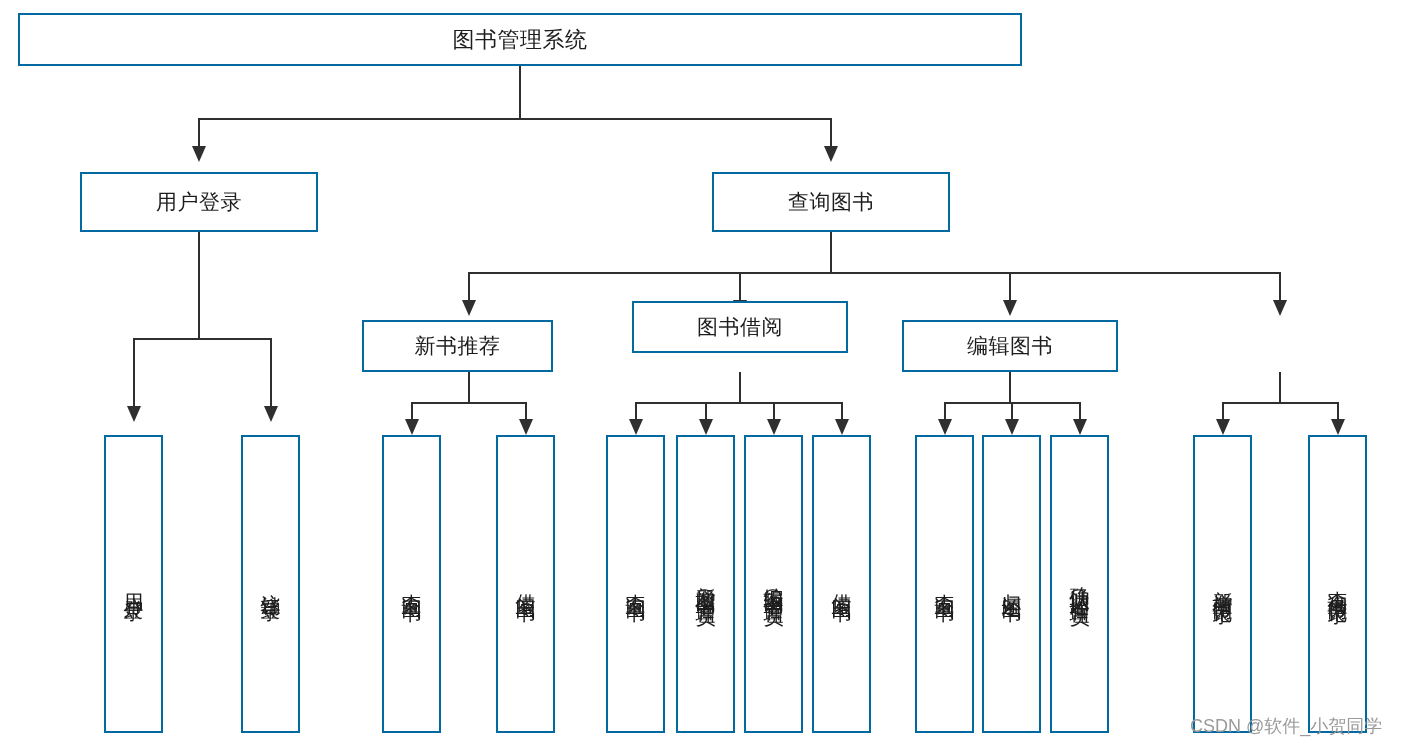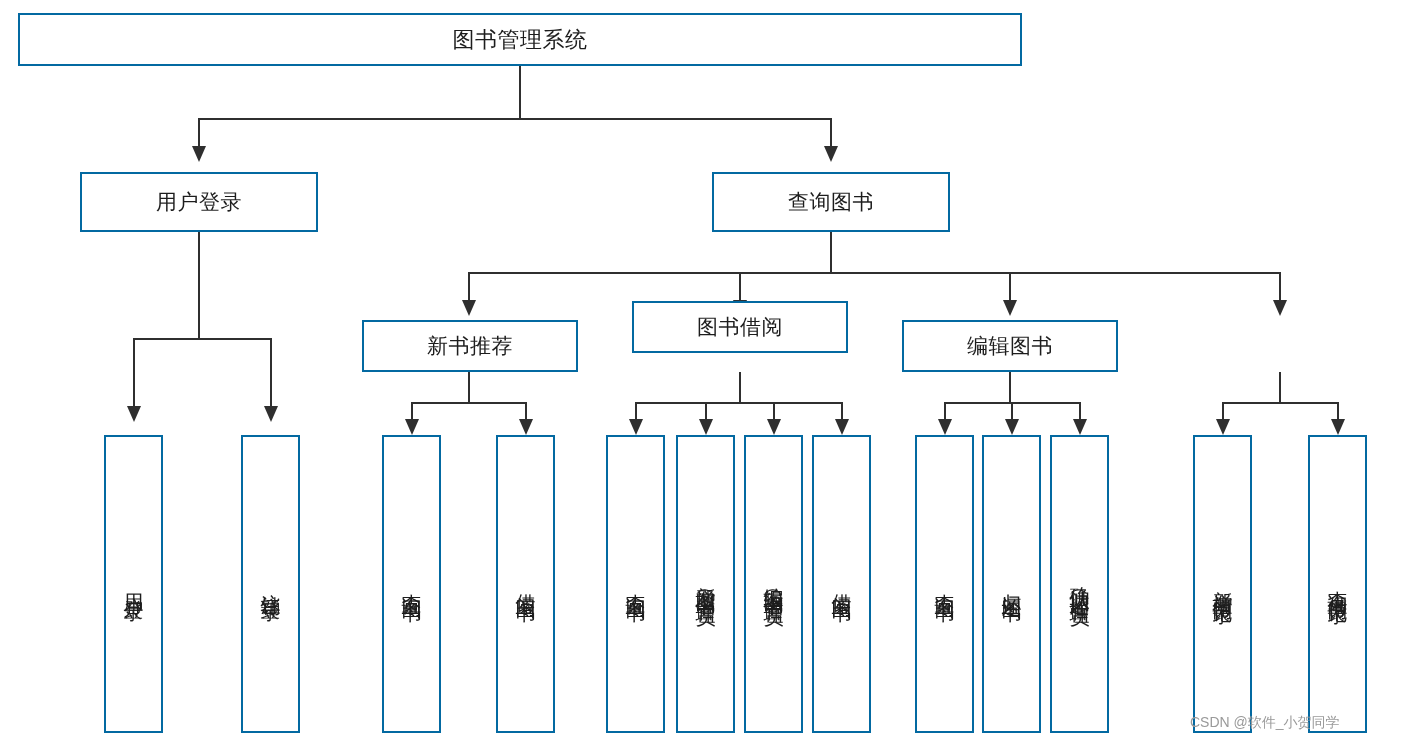--- a/index.html
+++ b/index.html
@@ -67,21 +67,21 @@
     position: absolute;
     width: 0;
     height: 0;
     border-left: 7px solid transparent;
     border-right: 7px solid transparent;
     border-top: 16px solid #2f2f2f;
   }
   
   #watermark {
     position: absolute;
-    font-size: 14px;
+    font-size: 18px;
     color: #9a9a9a;
     white-space: nowrap;
     user-select: none;
   }
 </style>
 </head>
 <body>
 
 <div id="canvas">
 
@@ -118,21 +118,21 @@
   <div class="ln hline" style="left:468px; top:272px; width:812px;"></div>
   <div class="ln vline" style="left:468px; top:272px; height:30px;"></div>
   <div class="arrow" style="left:462px; top:300px;"></div>
   <div class="ln vline" style="left:739px; top:272px; height:30px;"></div>
   <div class="arrow" style="left:733px; top:300px;"></div>
   <div class="ln vline" style="left:1009px; top:272px; height:30px;"></div>
   <div class="arrow" style="left:1003px; top:300px;"></div>
   <div class="ln vline" style="left:1279px; top:272px; height:30px;"></div>
   <div class="arrow" style="left:1273px; top:300px;"></div>
 
-  <div class="node h" style="left:362px; top:320px; width:216px; height:52px;">
+  <div class="node h" style="left:362px; top:320px; width:191px; height:52px;">
     <span class="label">新书推荐</span>
   </div>
   <div class="node h" style="left:632px; top:301px; width:216px; height:52px;">
     <span class="label">图书借阅</span>
   </div>
   <div class="node h" style="left:902px; top:320px; width:216px; height:52px;">
     <span class="label">编辑图书</span>
   </div>
 
   <div class="ln vline" style="left:468px; top:372px; height:32px;"></div>

